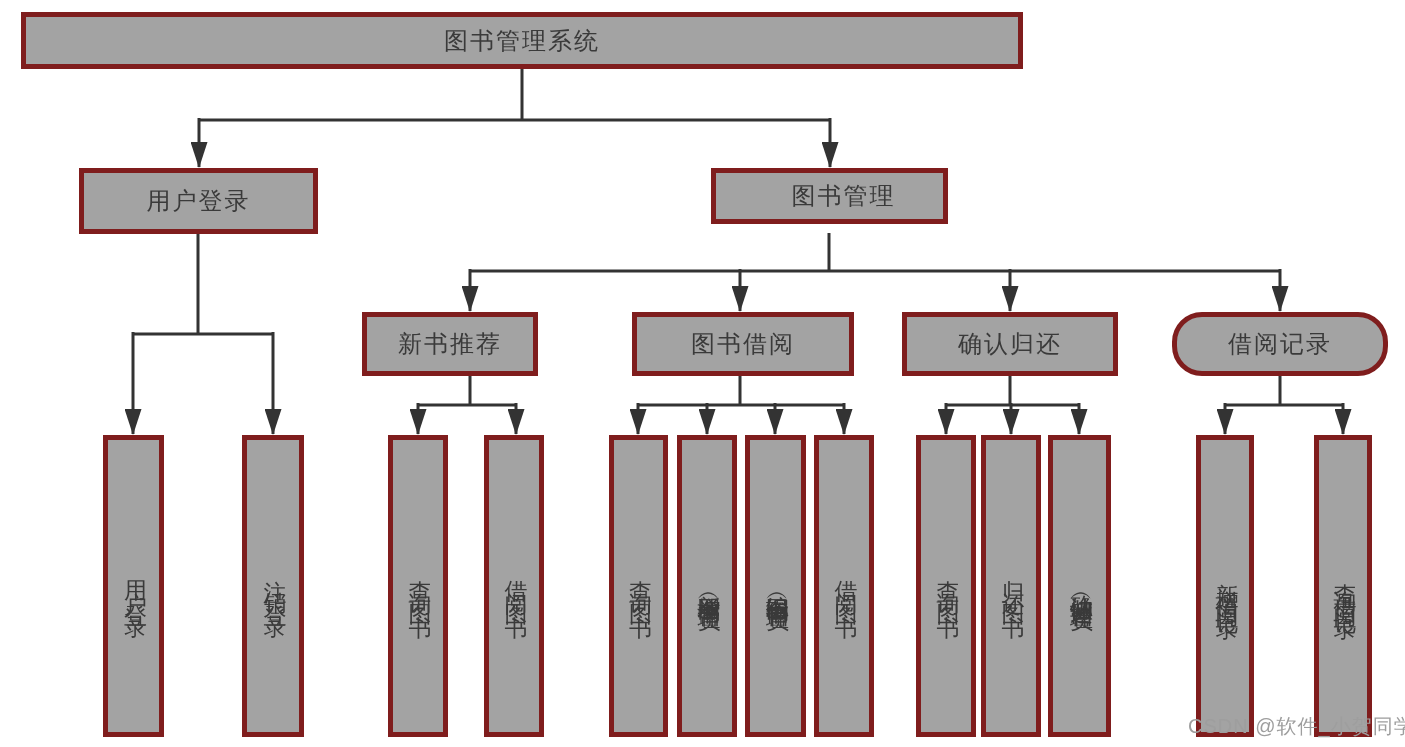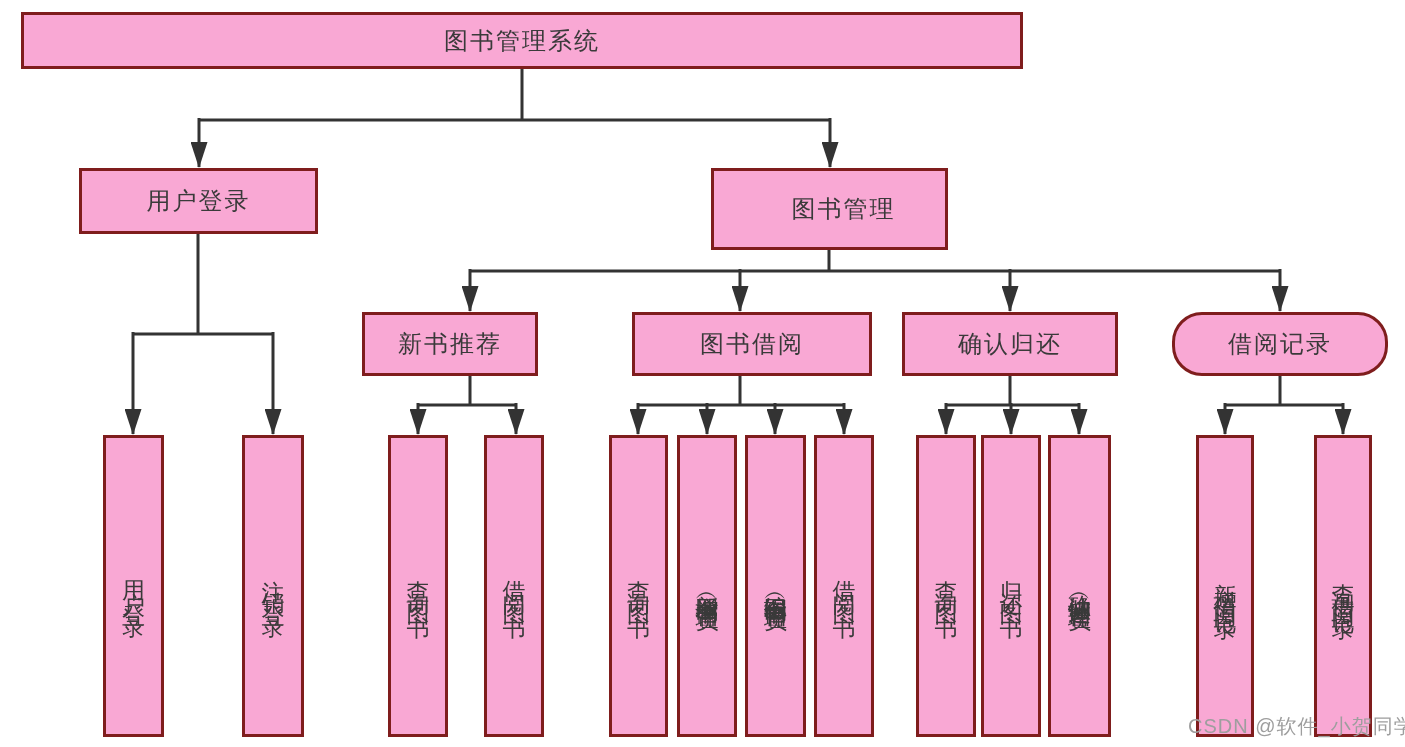--- a/index.html
+++ b/index.html
@@ -7,27 +7,28 @@
     position:relative;
     width:1405px;height:747px;
     background:#ffffff;
     font-family:"Liberation Sans", sans-serif;
     overflow:hidden;
   }
   .connector-layer{position:absolute;left:0;top:0;z-index:1;}
   .node{
     position:absolute;
     box-sizing:border-box;
-    border:3px solid #7f1d1d;
-    background:#f9a8d4;
+    border:5px solid #7f1d1d;
+    background:#a3a3a3;
     display:flex;
     align-items:center;
     justify-content:center;
     color:#3a3a3a;
     z-index:2;
+    font-family:Liberation Mono, monospace;
   }
   .node.h{font-size:24px;letter-spacing:2px;white-space:nowrap;}
   .node.leaf{font-size:23px;}
   .node.leaf .vtxt{
     writing-mode:vertical-rl;
     text-orientation:mixed;
     letter-spacing:12px;
     line-height:1;
   }
   .node.leaf .vtxt.lg{letter-spacing:7px;}
@@ -85,24 +86,24 @@
     <line x1="1011" y1="403" x2="1011" y2="434" stroke="#333333" stroke-width="3" marker-end="url(#arrow)"></line>
     <line x1="1079" y1="403" x2="1079" y2="434" stroke="#333333" stroke-width="3" marker-end="url(#arrow)"></line>
 
     <line x1="1225" y1="403" x2="1225" y2="434" stroke="#333333" stroke-width="3" marker-end="url(#arrow)"></line>
     <line x1="1343" y1="403" x2="1343" y2="434" stroke="#333333" stroke-width="3" marker-end="url(#arrow)"></line>
   </svg>
 
   <div class="node h" style="left:21px;top:12px;width:1002px;height:57px;">图书管理系统</div>
 
   <div class="node h" style="left:79px;top:168px;width:239px;height:66px;">用户登录</div>
-  <div class="node h" style="left:711px;top:168px;width:237px;height:82px;padding-left:28px;">图书管理</div>
+  <div class="node h" style="left:711px;top:168px;width:237px;height:56px;padding-left:28px;">图书管理</div>
 
   <div class="node h" style="left:362px;top:312px;width:176px;height:64px;">新书推荐</div>
-  <div class="node h" style="left:632px;top:312px;width:240px;height:64px;">图书借阅</div>
+  <div class="node h" style="left:632px;top:312px;width:222px;height:64px;">图书借阅</div>
   <div class="node h" style="left:902px;top:312px;width:216px;height:64px;">确认归还</div>
   <div class="node h" style="left:1172px;top:312px;width:216px;height:64px;border-radius:30px;">借阅记录</div>
 
   <div class="node leaf" style="left:103px;top:435px;width:61px;height:302px;">
     <span class="vtxt">用户登录</span>
   </div>
   <div class="node leaf" style="left:242px;top:435px;width:62px;height:302px;">
     <span class="vtxt">注销登录</span>
   </div>
 

